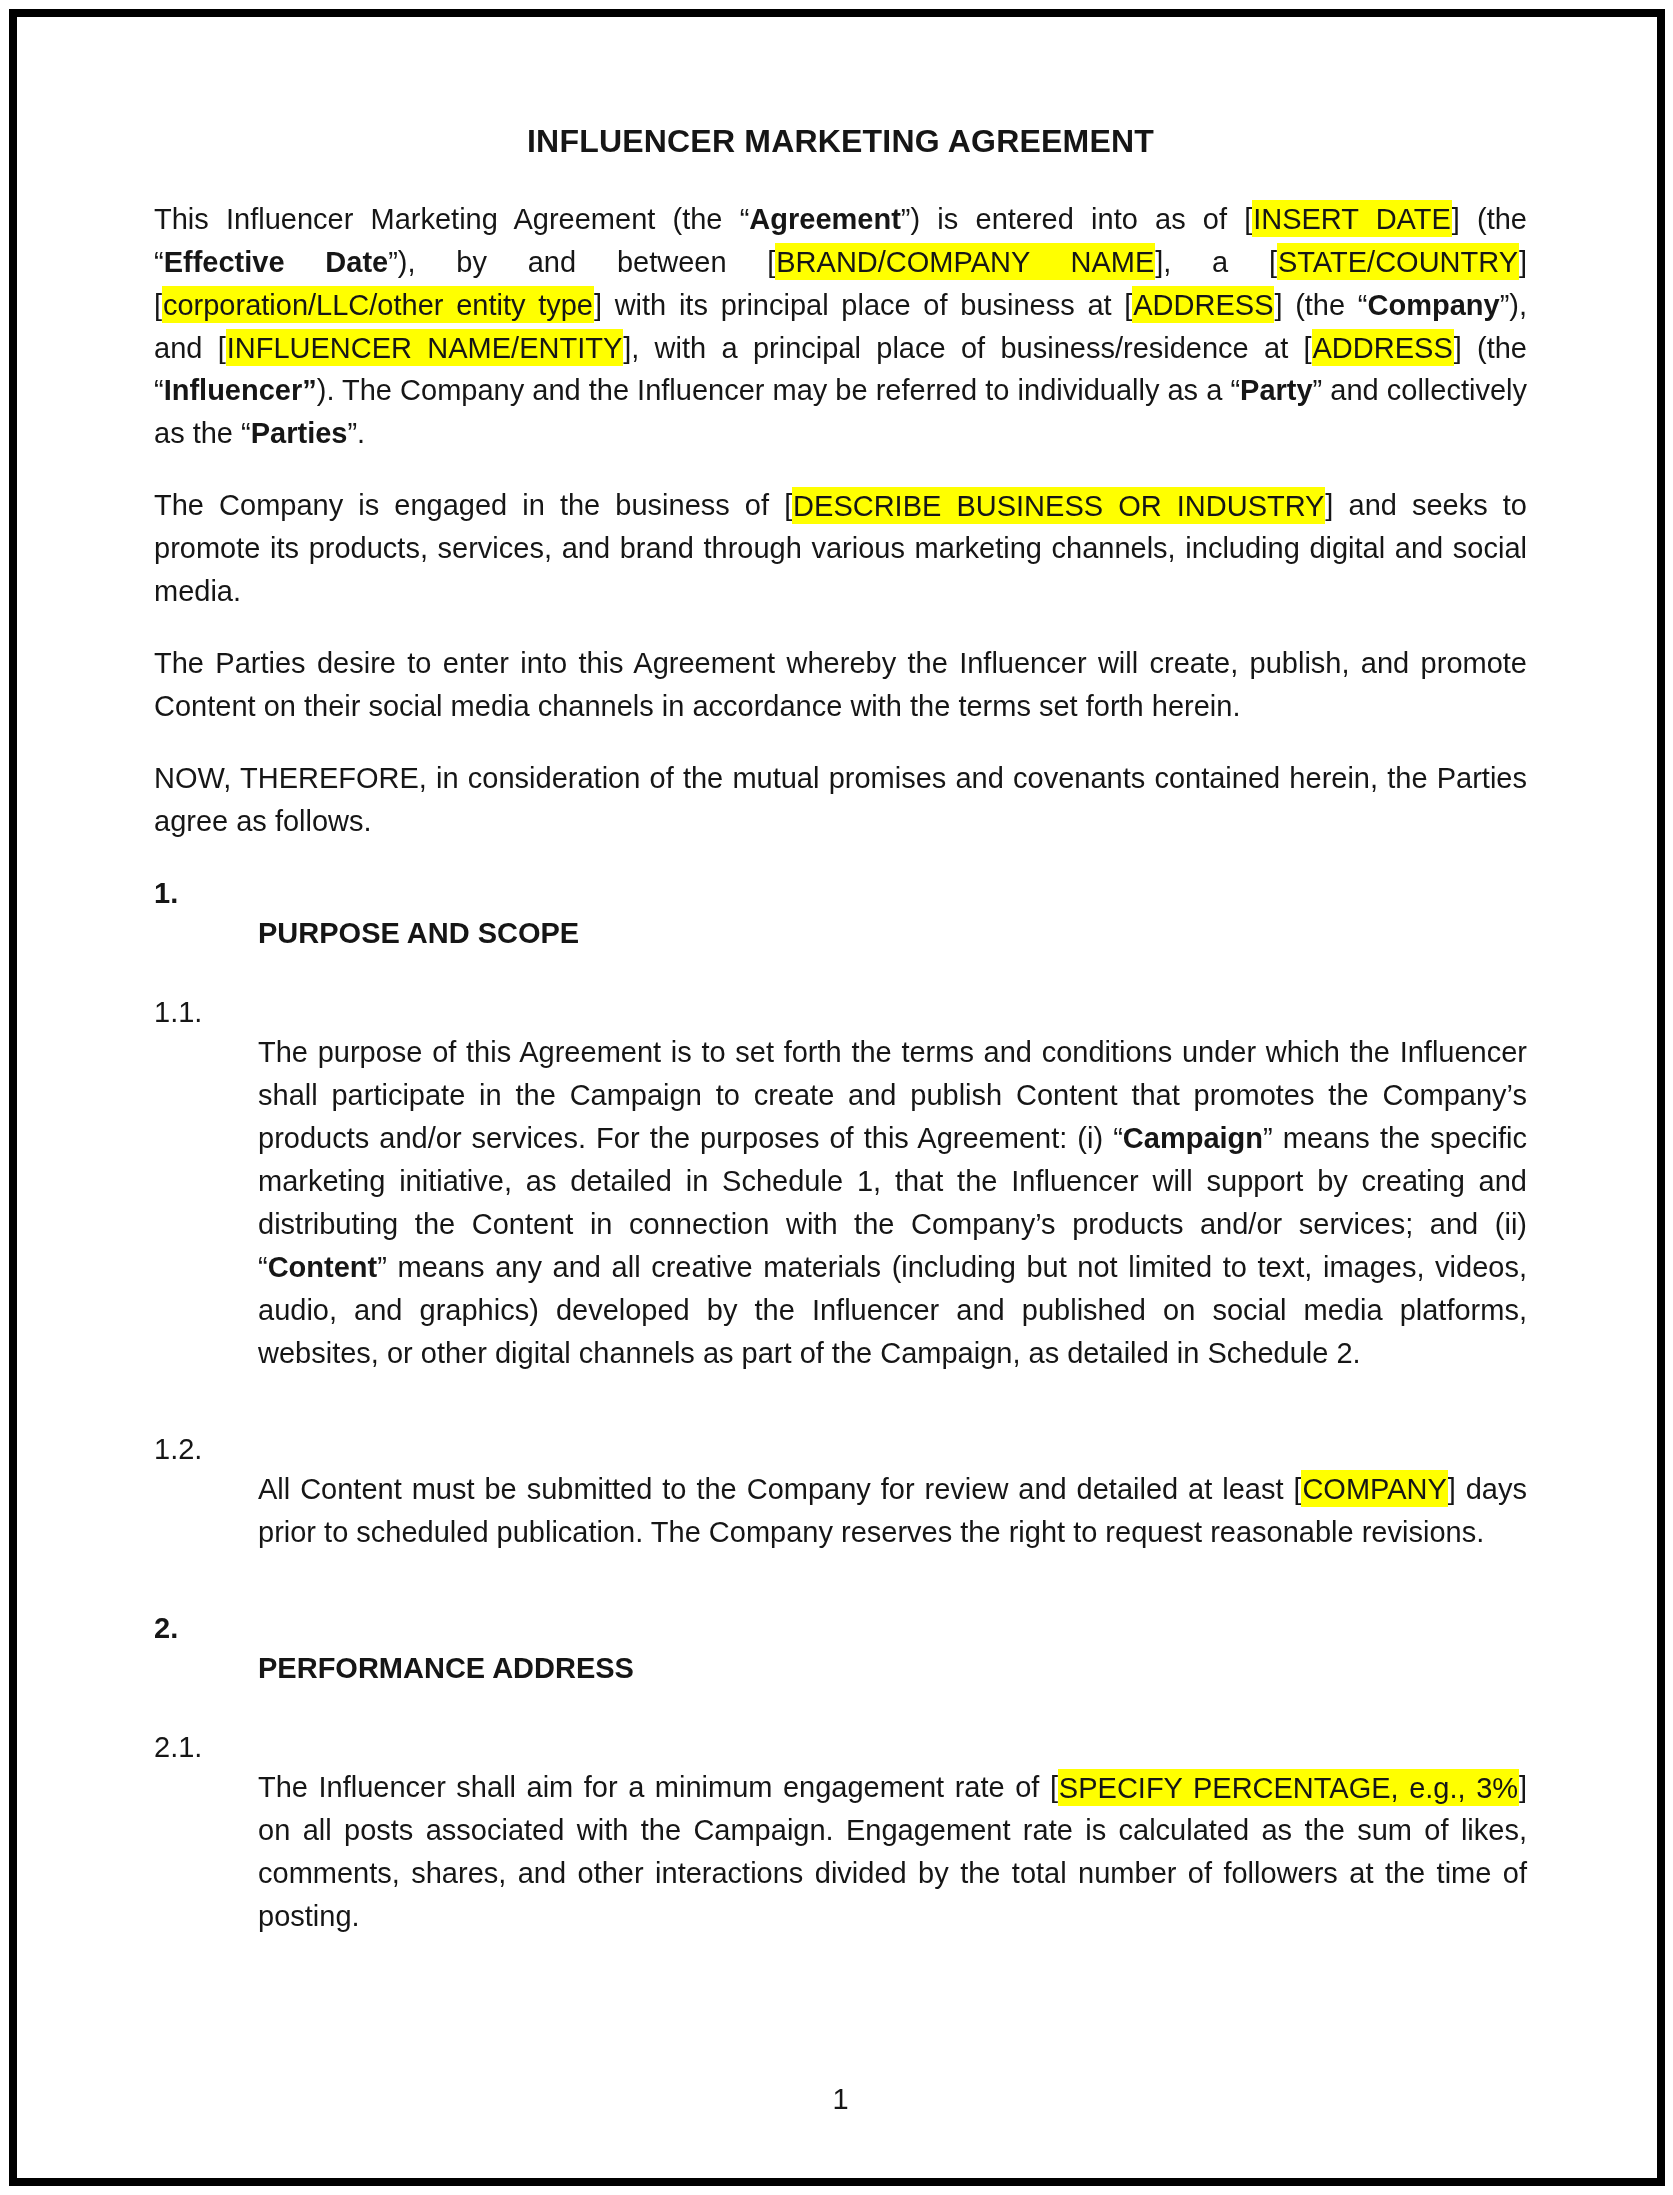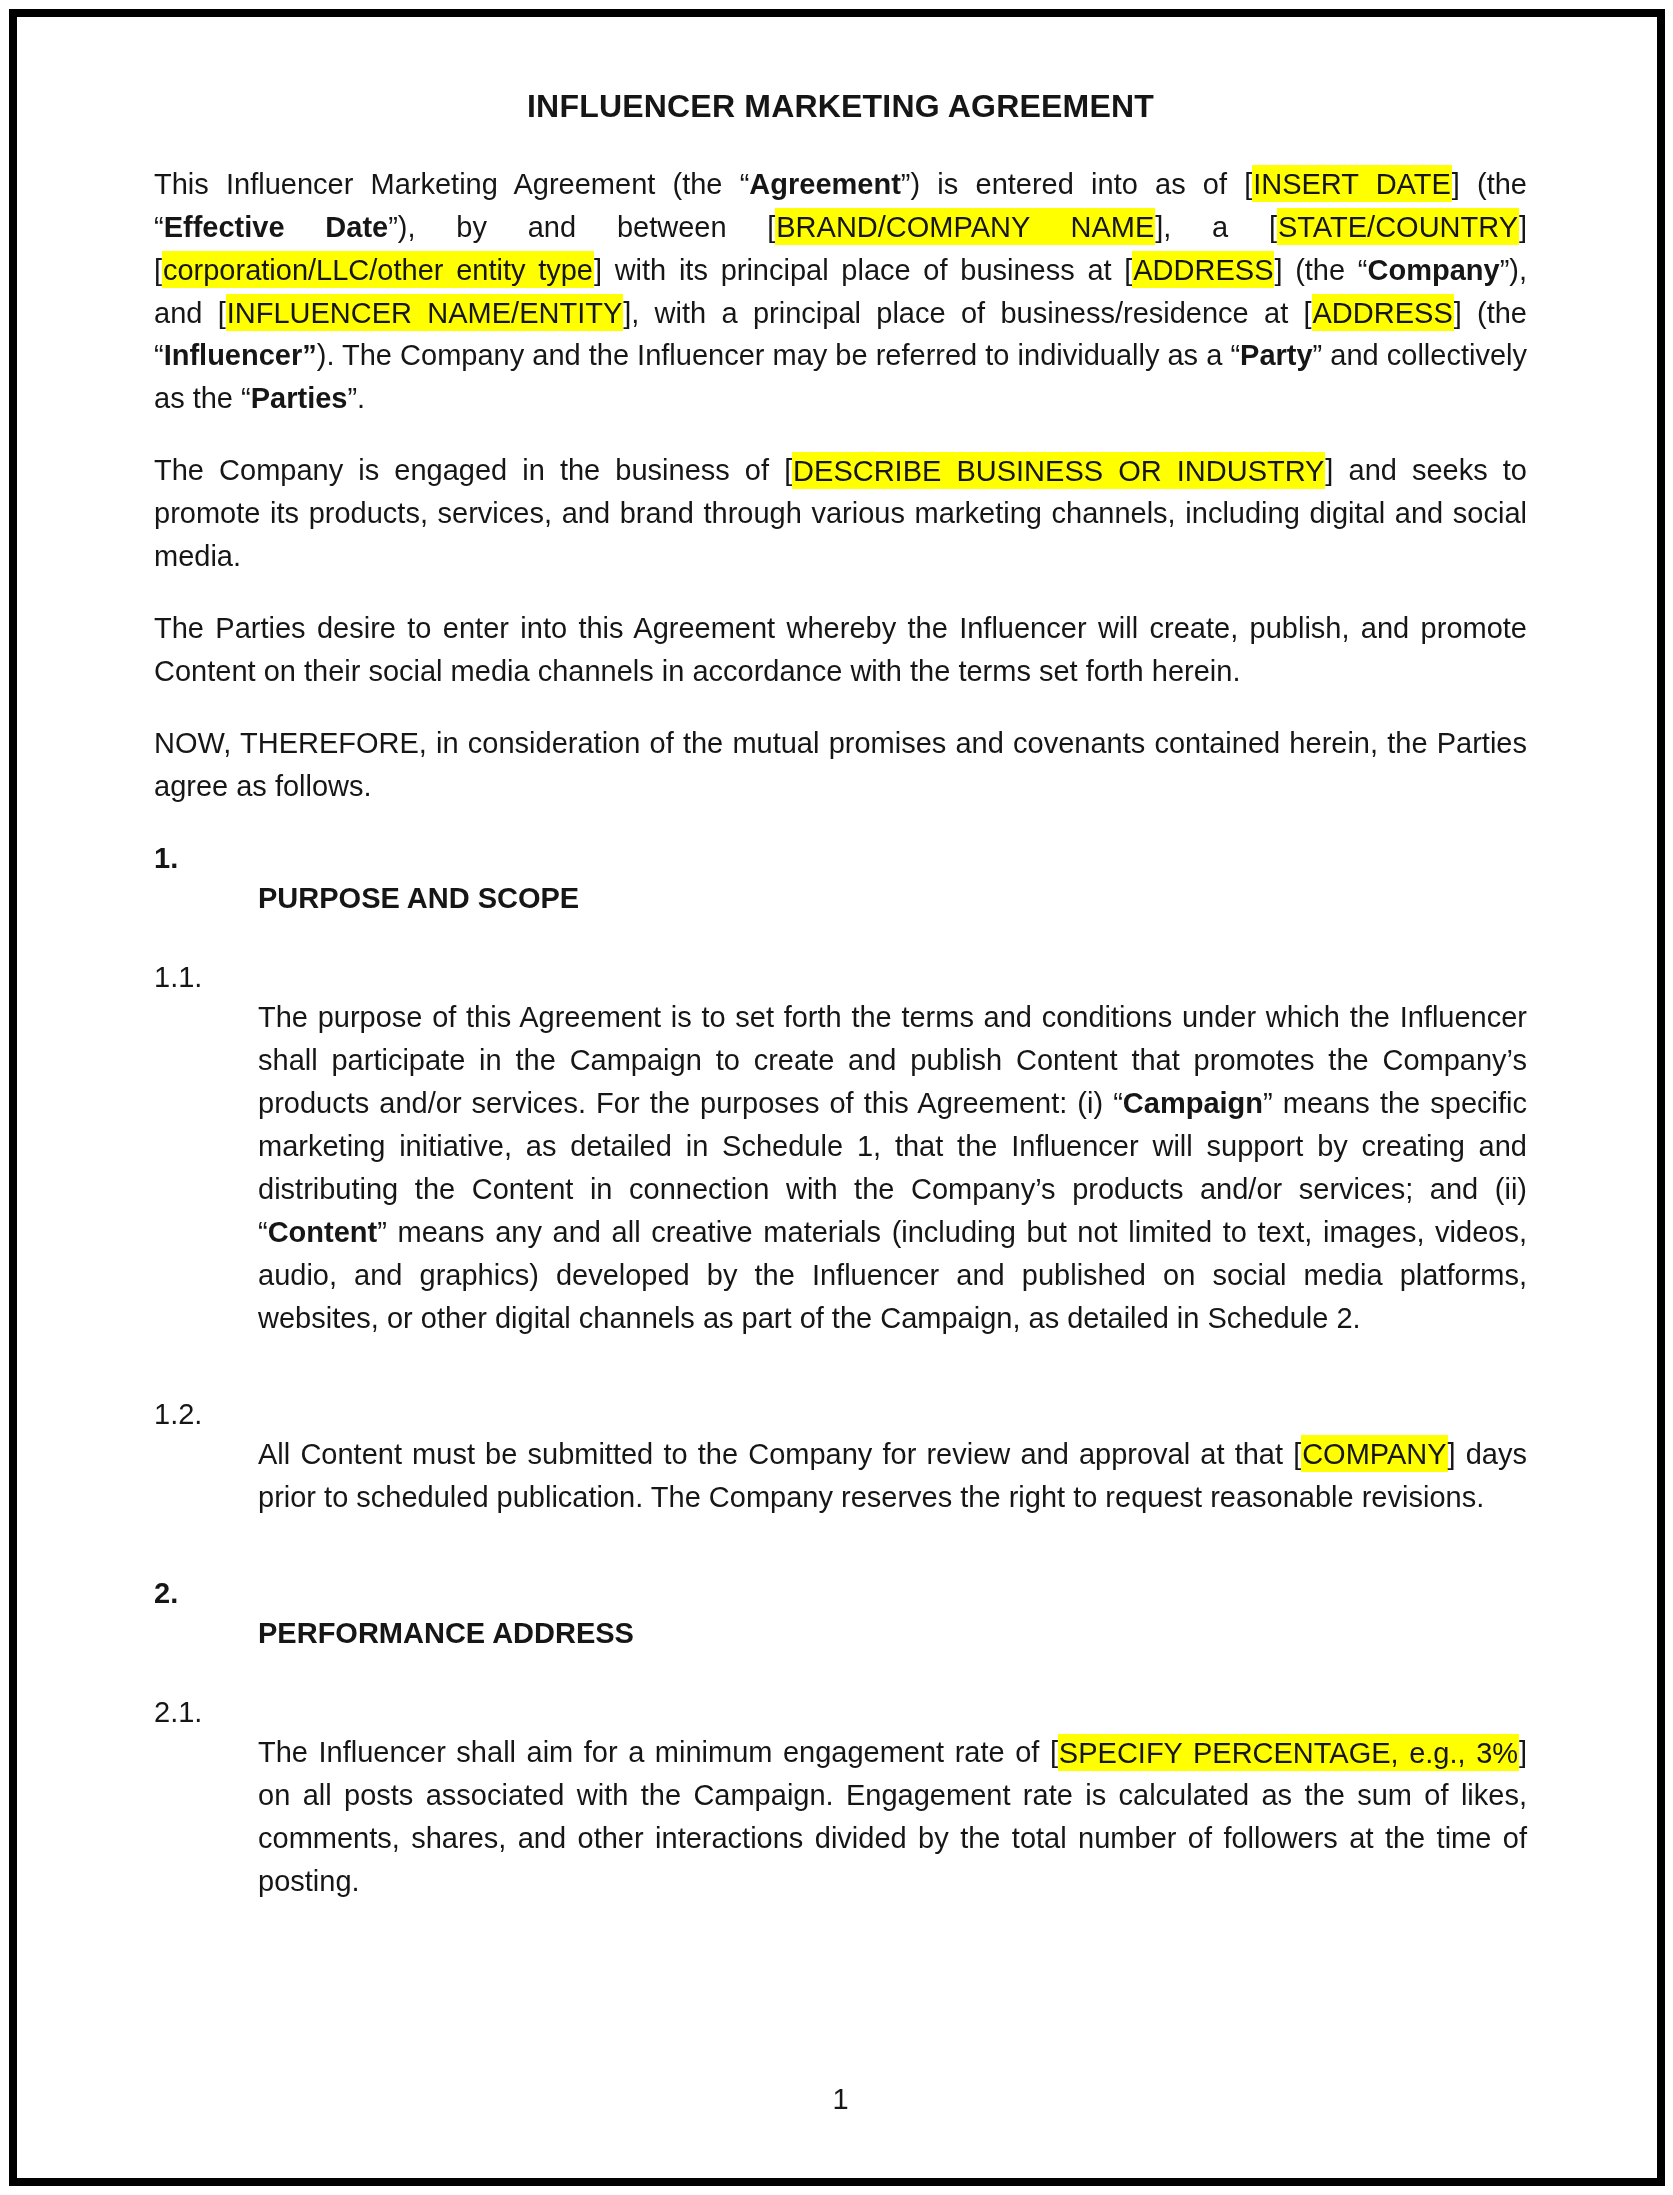--- a/index.html
+++ b/index.html
@@ -2,21 +2,21 @@
 <html style="font-size:14px"><head>
 <meta charset="utf-8">
 <style>
   html, body { margin: 0; padding: 0; background: #ffffff; }
   .page {
     position: relative;
     width: 1674px;
     height: 2195px;
     background: #ffffff;
     box-sizing: border-box;
-    padding: 84px 147px 75px 154px;
+    padding: 119px 147px 75px 154px;
     display: flex;
     flex-direction: column;
     overflow: hidden;
     font-family: "Liberation Sans", sans-serif;
     color: #161616;
     font-size: 29px;
     line-height: 1.48;
   }
   .page-frame {
     position: absolute;
@@ -90,21 +90,21 @@
     <span class="btext">PURPOSE AND SCOPE</span>
   </div>
 
   <div class="block block-numbered">
     <span class="num">1.1.</span>
     <span class="btext"><span>The purpose of this Agreement is to set forth the terms and conditions under which the Influencer shall participate in the Campaign to create and publish Content that promotes the Company’s products and/or services. For the purposes of this Agreement: (i) “</span><span class="seg-bold">Campaign</span><span>” means the specific marketing initiative, as detailed in Schedule 1, that the Influencer will support by creating and distributing the Content in connection with the Company’s products and/or services; and (ii) “</span><span class="seg-bold">Content</span><span>” means any and all creative materials (including but not limited to text, images, videos, audio, and graphics) developed by the Influencer and published on social media platforms, websites, or other digital channels as part of the Campaign, as detailed in Schedule 2.</span></span>
   </div>
 
   <div class="block block-numbered">
     <span class="num">1.2.</span>
-    <span class="btext"><span>All Content must be submitted to the Company for review and approval at that [</span><span class="seg-highlight">COMPANY</span><span>] days prior to scheduled publication. The Company reserves the right to request reasonable revisions.</span></span>
+    <span class="btext"><span>All Content must be submitted to the Company for review and detailed at least [</span><span class="seg-highlight">COMPANY</span><span>] days prior to scheduled publication. The Company reserves the right to request reasonable revisions.</span></span>
   </div>
 
 
   <div class="block block-heading">
     <span class="num">2.</span>
     <span class="btext">PERFORMANCE ADDRESS</span>
   </div>
 
   <div class="block block-numbered">
     <span class="num">2.1.</span>

